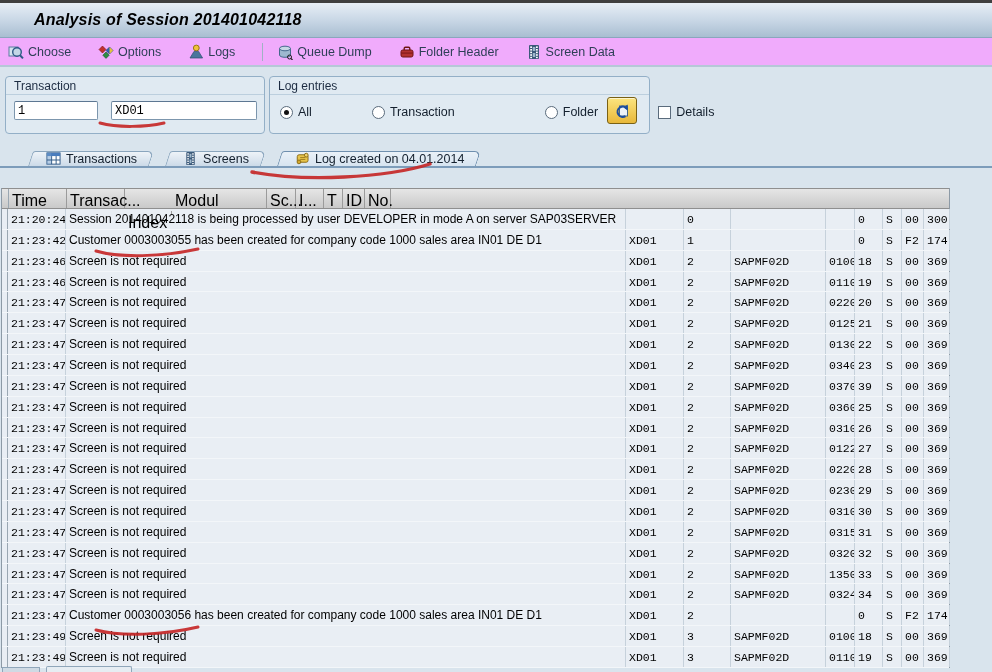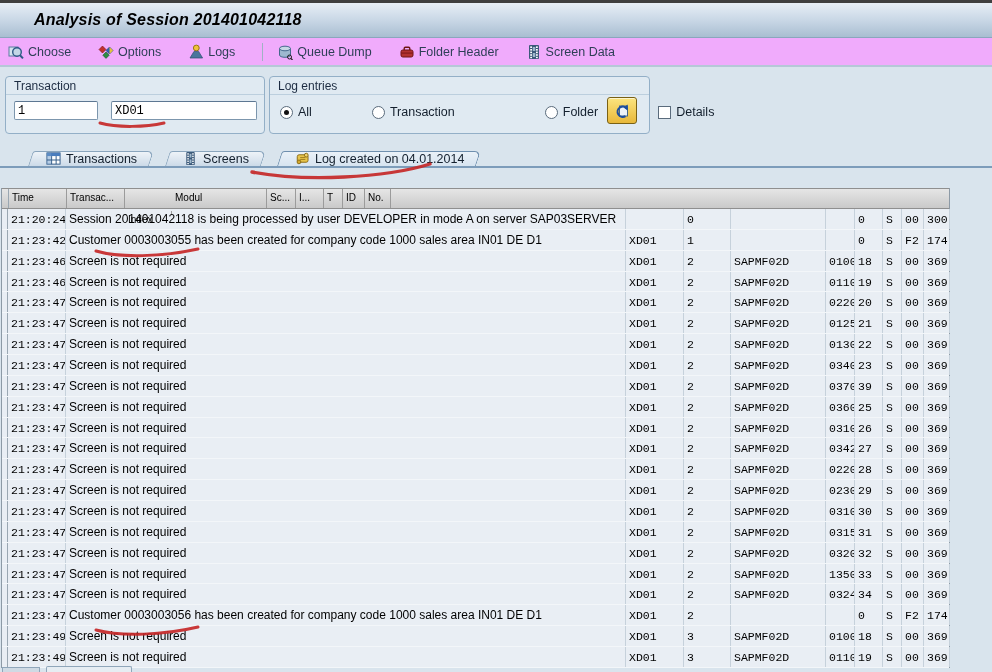--- a/index.html
+++ b/index.html
@@ -70,21 +70,21 @@
     height:100%;padding:0 12px 0 18px;font-size:12.5px;color:#14202e;}
   .tab .icon{display:inline-flex;width:15px;height:15px;}
 
   
   .grid{position:absolute;left:1px;top:188px;width:949px;
     border-left:1px solid #8d9aa6;border-right:1px solid #8d9aa6;
     box-sizing:border-box;}
   .grid-header{display:flex;height:21px;box-sizing:border-box;
     background:linear-gradient(#e6e6e6,#c9c9c9);
     border-top:1px solid #8f8f8f;border-bottom:1px solid #8f8f8f;}
-  .grid-header .cell{font-size:10px;color:#000;
+  .grid-header .cell{font-size:16px;color:#000;
     border-right:1px solid #9b9b9b;padding:3px 3px 0 3px;}
   .row{display:flex;height:20.86px;box-sizing:border-box;background:#e9eef4;
     border-bottom:1px solid #f3f6f9;cursor:default;}
   .row .cell{border-right:1px solid #c6d1db;padding:3px 2px 0 3px;
     font-size:12px;overflow:hidden;white-space:nowrap;}
   .cell{box-sizing:border-box;flex:0 0 auto;}
   .cell.mono{font-family:"Liberation Mono",monospace;font-size:11.5px;padding-top:4px;}
   .cell.lead{border-right:1px solid #9aa7b2;}
 
   
@@ -433,21 +433,21 @@
           <div class="cell mono" style="width: 22px;">00</div>
           <div class="cell mono" style="width: 26px;">369</div>
         </div>
         <div class="row">
           <div class="cell lead" style="width: 6px;"></div>
           <div class="cell mono" style="width: 58px;">21:23:47</div>
           <div class="cell" style="width: 560px;">Screen is not required</div>
           <div class="cell mono" style="width: 58px;">XD01</div>
           <div class="cell mono" style="width: 47px;">2</div>
           <div class="cell mono" style="width: 95px;">SAPMF02D</div>
-          <div class="cell mono" style="width: 29px;">0342</div>
+          <div class="cell mono" style="width: 29px;">0122</div>
           <div class="cell mono" style="width: 28px;">27</div>
           <div class="cell mono" style="width: 19px;">S</div>
           <div class="cell mono" style="width: 22px;">00</div>
           <div class="cell mono" style="width: 26px;">369</div>
         </div>
         <div class="row">
           <div class="cell lead" style="width: 6px;"></div>
           <div class="cell mono" style="width: 58px;">21:23:47</div>
           <div class="cell" style="width: 560px;">Screen is not required</div>
           <div class="cell mono" style="width: 58px;">XD01</div>

